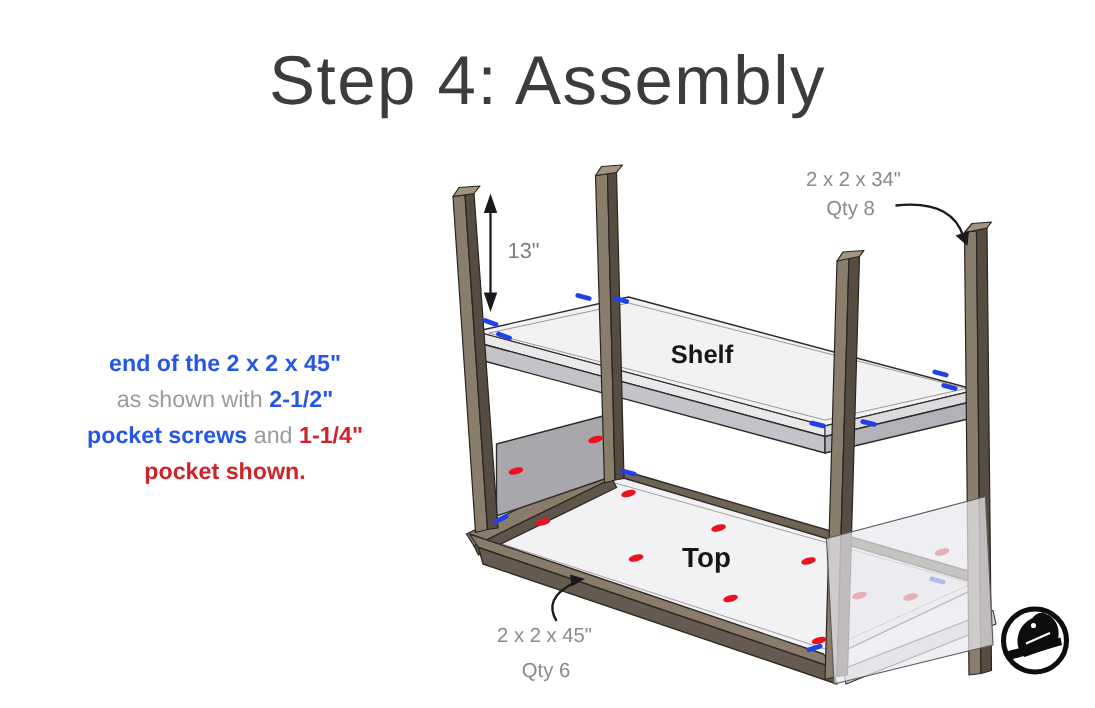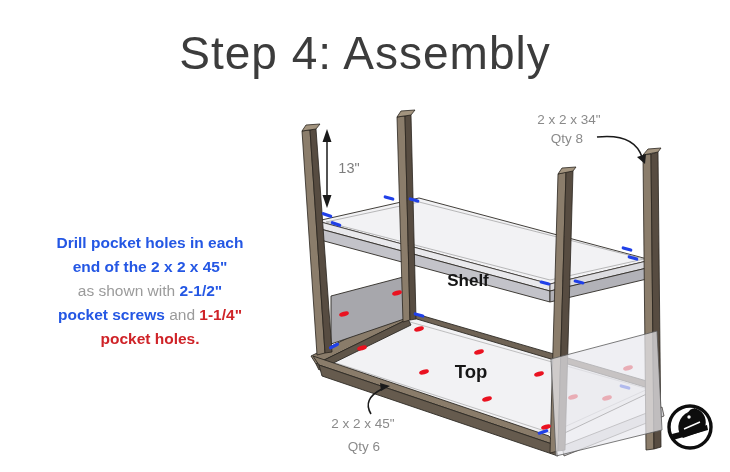--- a/index.html
+++ b/index.html
@@ -11,21 +11,21 @@
   .page-title{left:365px;top:26px;font-size:46px;font-weight:300;letter-spacing:1px;color:#3c3c3c;}
   .instructions{left:150px;top:231px;width:230px;transform:translateX(-50%);
                 font-size:15.5px;line-height:24px;text-align:center;white-space:normal;}
   .iline{white-space:nowrap;}
   .seg-blue{color:#2457e4;font-weight:bold;}
   .seg-red{color:#cf2328;font-weight:bold;}
   .seg-gray{color:#9b9b9b;font-weight:normal;}
   .ann{font-size:13.5px;color:#8a8a8a;}
   .dim{font-size:14.5px;color:#7d7d7d;}
   .plabel{font-weight:bold;color:#161616;}
-  .shelf-label{left:468px;top:227px;font-size:17px;margin-top:44px;}
+  .shelf-label{left:468px;top:227px;font-size:17px;}
   .top-label{left:471px;top:361px;font-size:18.5px;text-align:center;}
 </style>
 </head>
 <body>
 
 <div class="stage">
 
   <svg width="730" height="472" viewBox="0 0 730 472">
 
     <g stroke="#2e2a25" stroke-width="0.9" stroke-linejoin="round">
@@ -127,25 +127,24 @@
       <path d="M 699 410 C 706 414 708 424 703 431 L 683 438 C 676 432 677 420 685 414 Z" fill="#0d0d0d"></path>
       <polygon points="672,434 707,425 708,430 673,440" fill="#0d0d0d"></polygon>
       <line x1="684" y1="429" x2="700" y2="422" stroke="#ffffff" stroke-width="1.4"></line>
       <circle cx="689" cy="417" r="1.7" fill="#ffffff"></circle>
     </g>
   </svg>
 
   <div class="abs ctr page-title">Step 4: Assembly</div>
 
   <div class="abs instructions">
-      <div class="iline"><span class="seg-blue">Drill pocket holes in each</span></div>
       <div class="iline"><span class="seg-blue">end of the 2 x 2 x 45"</span></div>
       <div class="iline"><span class="seg-gray">as shown with </span><span class="seg-blue">2-1/2"</span></div>
       <div class="iline"><span class="seg-blue">pocket screws</span><span class="seg-gray"> and </span><span class="seg-red">1-1/4"</span></div>
-      <div class="iline"><span class="seg-red">pocket holes.</span></div>
+      <div class="iline"><span class="seg-red">pocket shown.</span></div>
     </div>
 
   <div class="abs ctr dim" style="left:349px;top:160px;">13"</div>
 
   <div class="abs ctr ann" style="left:569px;top:112px;">2 x 2 x 34"</div>
   <div class="abs ctr ann" style="left:567px;top:131px;">Qty 8</div>
 
   <div class="abs ctr ann" style="left:363px;top:416px;">2 x 2 x 45"</div>
   <div class="abs ctr ann" style="left:364px;top:439px;">Qty 6</div>
 

